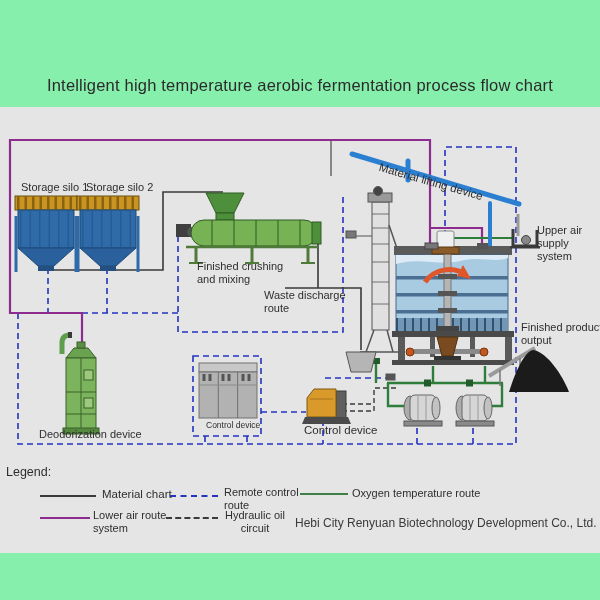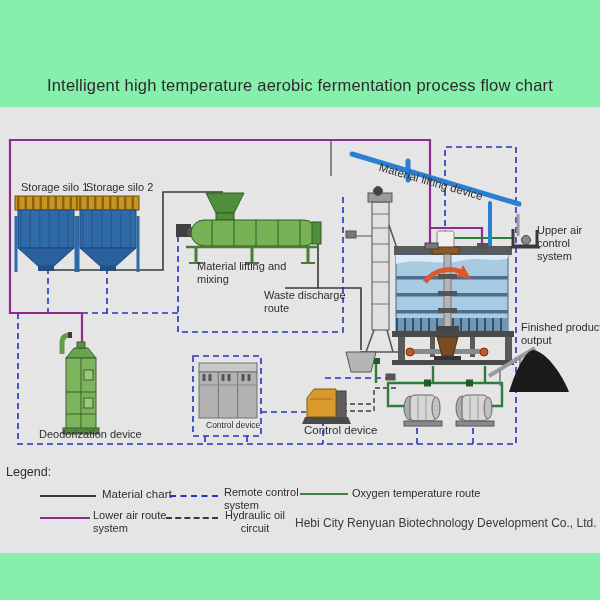--- a/index.html
+++ b/index.html
@@ -217,34 +217,34 @@
 
     <g>
       <path d="M489,376 L535,348" stroke="#9a9a9a" stroke-width="4" fill="none"></path>
       <path d="M500,370 V386 M520,358 V386" stroke="#777" stroke-width="1.5" fill="none"></path>
     </g>
     <path d="M509,392 C517,366 527,349 534,350 C547,353 562,374 569,392 Z" fill="#1b1b1b"></path>
   </svg>
 
   <div class="lbl lbl-silo1">Storage silo 1</div>
   <div class="lbl lbl-silo2">Storage silo 2</div>
-  <div class="lbl lbl-crush">Material lifting and mixing</div>
+  <div class="lbl lbl-crush">Finished crushing and mixing</div>
   <div class="lbl lbl-waste">Waste discharge route</div>
   <div class="lbl lbl-lift">Material lifting device</div>
-  <div class="lbl lbl-upper">Upper air control system</div>
+  <div class="lbl lbl-upper">Upper air supply system</div>
   <div class="lbl lbl-finished">Finished product output</div>
   <div class="lbl lbl-deo">Deodorization device</div>
   <div class="lbl lbl-ctrl1">Control device</div>
   <div class="lbl lbl-ctrl2">Control device</div>
 
   <div class="legend-heading">Legend:</div>
   <div class="lg-sample lg-s1"></div>
   <div class="lg-lbl lg-l1">Material chart</div>
   <div class="lg-sample lg-s2"></div>
-  <div class="lg-lbl lg-l2">Remote control system</div>
+  <div class="lg-lbl lg-l2">Remote control route</div>
   <div class="lg-sample lg-s3"></div>
   <div class="lg-lbl lg-l3">Oxygen temperature route</div>
   <div class="lg-sample lg-s4"></div>
   <div class="lg-lbl lg-l4">Lower air route system</div>
   <div class="lg-sample lg-s5"></div>
   <div class="lg-lbl lg-l5">Hydraulic oil circuit</div>
 
   <div class="company">Hebi City Renyuan Biotechnology Development Co., Ltd.</div>
 </div>
 

